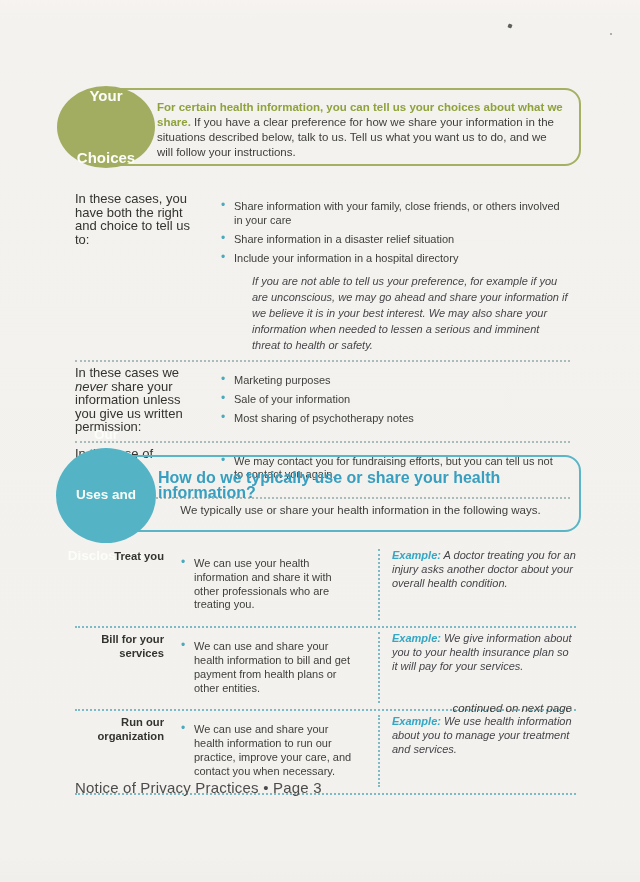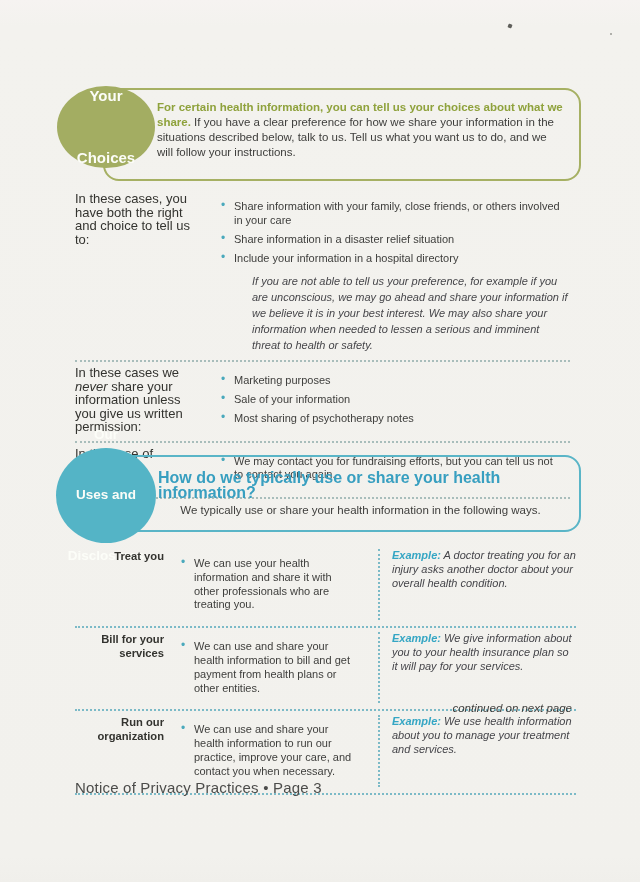--- a/index.html
+++ b/index.html
@@ -8,21 +8,21 @@
     background:linear-gradient(180deg,#f6f3f1 0%,#f3f2ee 3%,#f2f1ed 97%,#f0efeb 100%);
     font-family:"Liberation Sans", sans-serif; color:#3e3e3c;
     -webkit-font-smoothing:antialiased;
   }
   
   .callout { position:absolute; left:0; width:640px; }
   .callout-box {
     position:absolute; left:103px; width:478px; border-radius:16px;
     background:transparent; box-sizing:border-box;
   }
-  .box-olive { top:2px; height:93px; border:2px solid #a6b063; }
+  .box-olive { top:2px; height:78px; border:2px solid #a6b063; }
   .box-teal  { top:7px; height:77px; border:2px solid #5ab5c7; }
   .badge {
     position:absolute; border-radius:50%; color:#fcfdf8; font-weight:700;
     display:flex; flex-direction:column; justify-content:center; text-align:center;gap:44px;
   }
   .badge-olive { left:57px; top:0; width:98px; height:82px; background:#a3ad62; font-size:15px; line-height:18px; }
   .badge-teal  { left:56px; top:0; width:100px; height:95px; background:#54b4c6; font-size:13.5px; line-height:16.5px; }
   .callout-text { padding:10px 16px 0 52px; font-size:11.5px; line-height:15px; }
   .callout-text.teal-pad { padding:13px 16px 0 53px; }
   .intro-bold-olive { font-weight:700; color:#8fa23c; }

